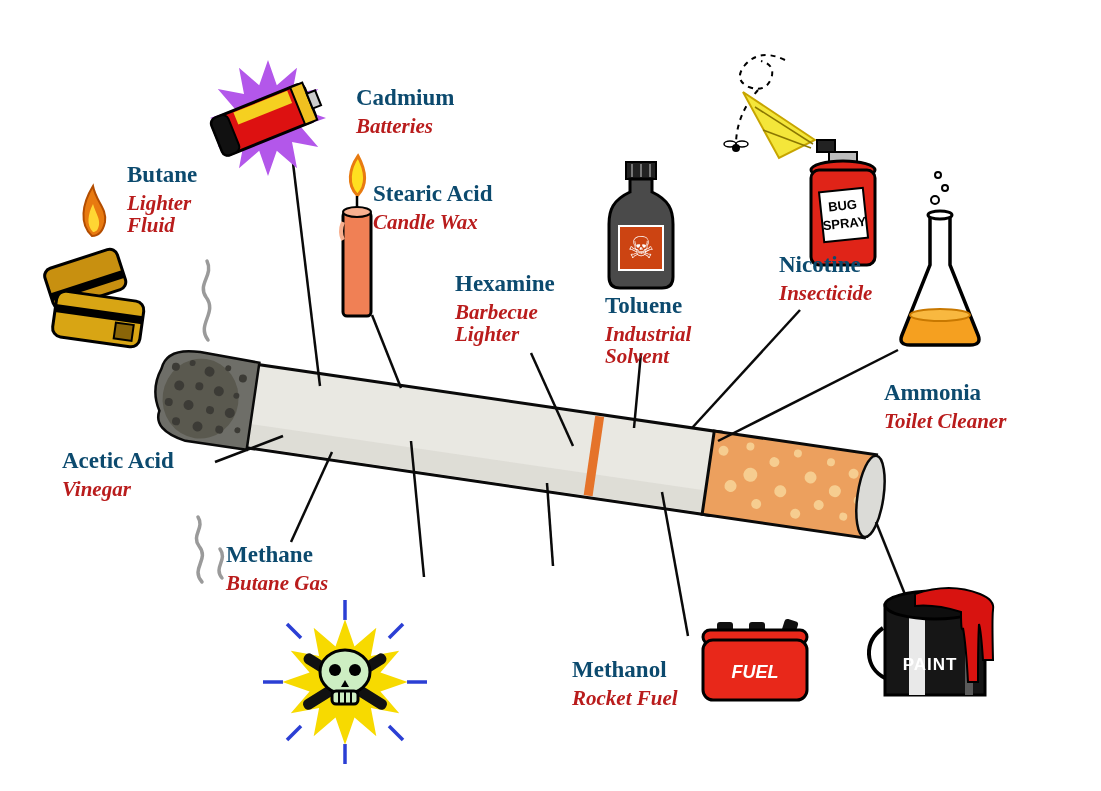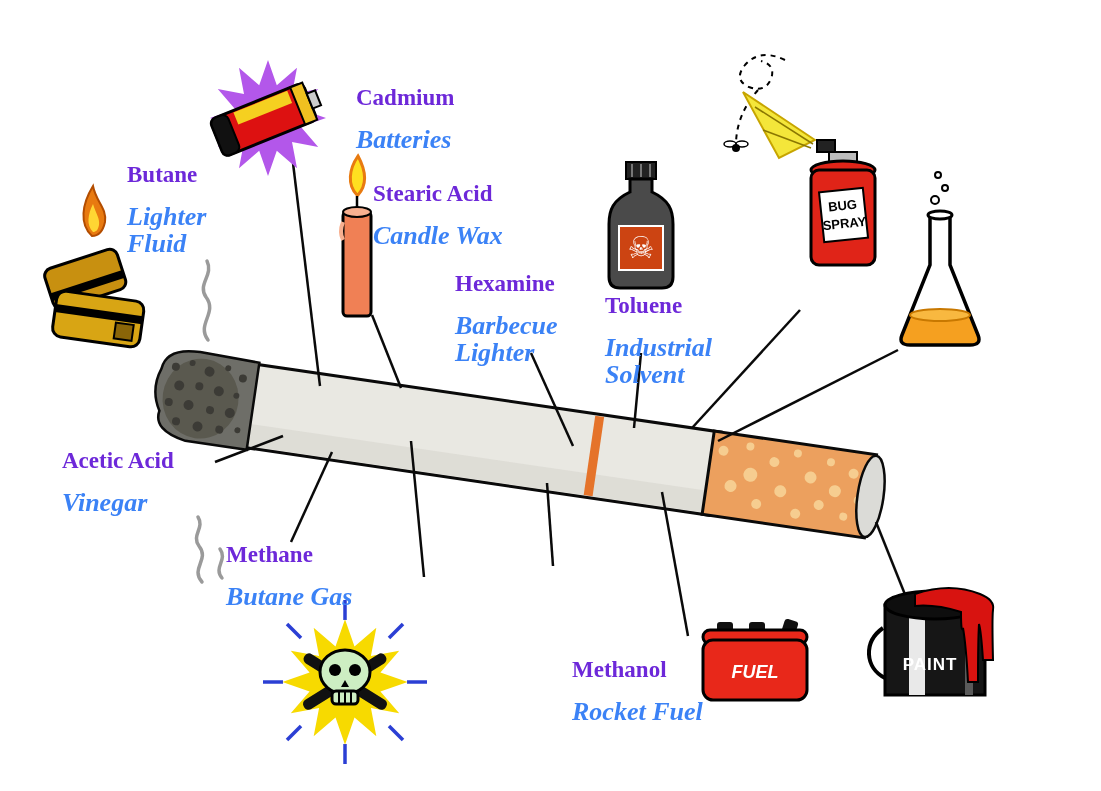--- a/index.html
+++ b/index.html
@@ -3,26 +3,26 @@
 <meta charset="utf-8">
 <style>
   html,body{margin:0;padding:0;background:#ffffff;}
   #canvas{
     position:relative;width:1101px;height:791px;background:#ffffff;
     overflow:hidden;font-family:"Liberation Serif",serif;
   }
   #art{position:absolute;left:0;top:0;}
   .label{position:absolute;line-height:1.05;}
   .chem{
-    color:#6d28d9;font-weight:bold;font-size:23px;
+    color:#0c4a6e;font-weight:bold;font-size:23px;
     white-space:pre-line;font-family:"Liberation Serif",serif;
   }
   .prod{
-    color:#3b82f6;font-weight:bold;font-style:italic;font-size:26px;
-    white-space:pre-line;font-family:"Liberation Serif",serif;margin-top:16px;
+    color:#b91c1c;font-weight:bold;font-style:italic;font-size:21px;
+    white-space:pre-line;font-family:"Liberation Serif",serif;margin-top:5px;
   }
   .prod:empty{display:none;}
 </style>
 </head>
 <body>
 
 <div id="canvas">
 
   <svg id="art" width="1101" height="791" viewBox="0 0 1101 791">
 
@@ -248,21 +248,29 @@
     <div class="prod">Barbecue
 Lighter</div>
   </div>
 
   <div class="label" style="left:605px;top:294px">
     <div class="chem">Toluene</div>
     <div class="prod">Industrial
 Solvent</div>
   </div>
 
-
+  <div class="label" style="left:779px;top:253px">
+    <div class="chem">Nicotine</div>
+    <div class="prod">Insecticide</div>
+  </div>
+
+  <div class="label" style="left:884px;top:381px">
+    <div class="chem">Ammonia</div>
+    <div class="prod">Toilet Cleaner</div>
+  </div>
 
   <div class="label" style="left:62px;top:449px">
     <div class="chem">Acetic Acid</div>
     <div class="prod">Vinegar</div>
   </div>
 
   <div class="label" style="left:226px;top:543px">
     <div class="chem">Methane</div>
     <div class="prod">Butane Gas</div>
   </div>

